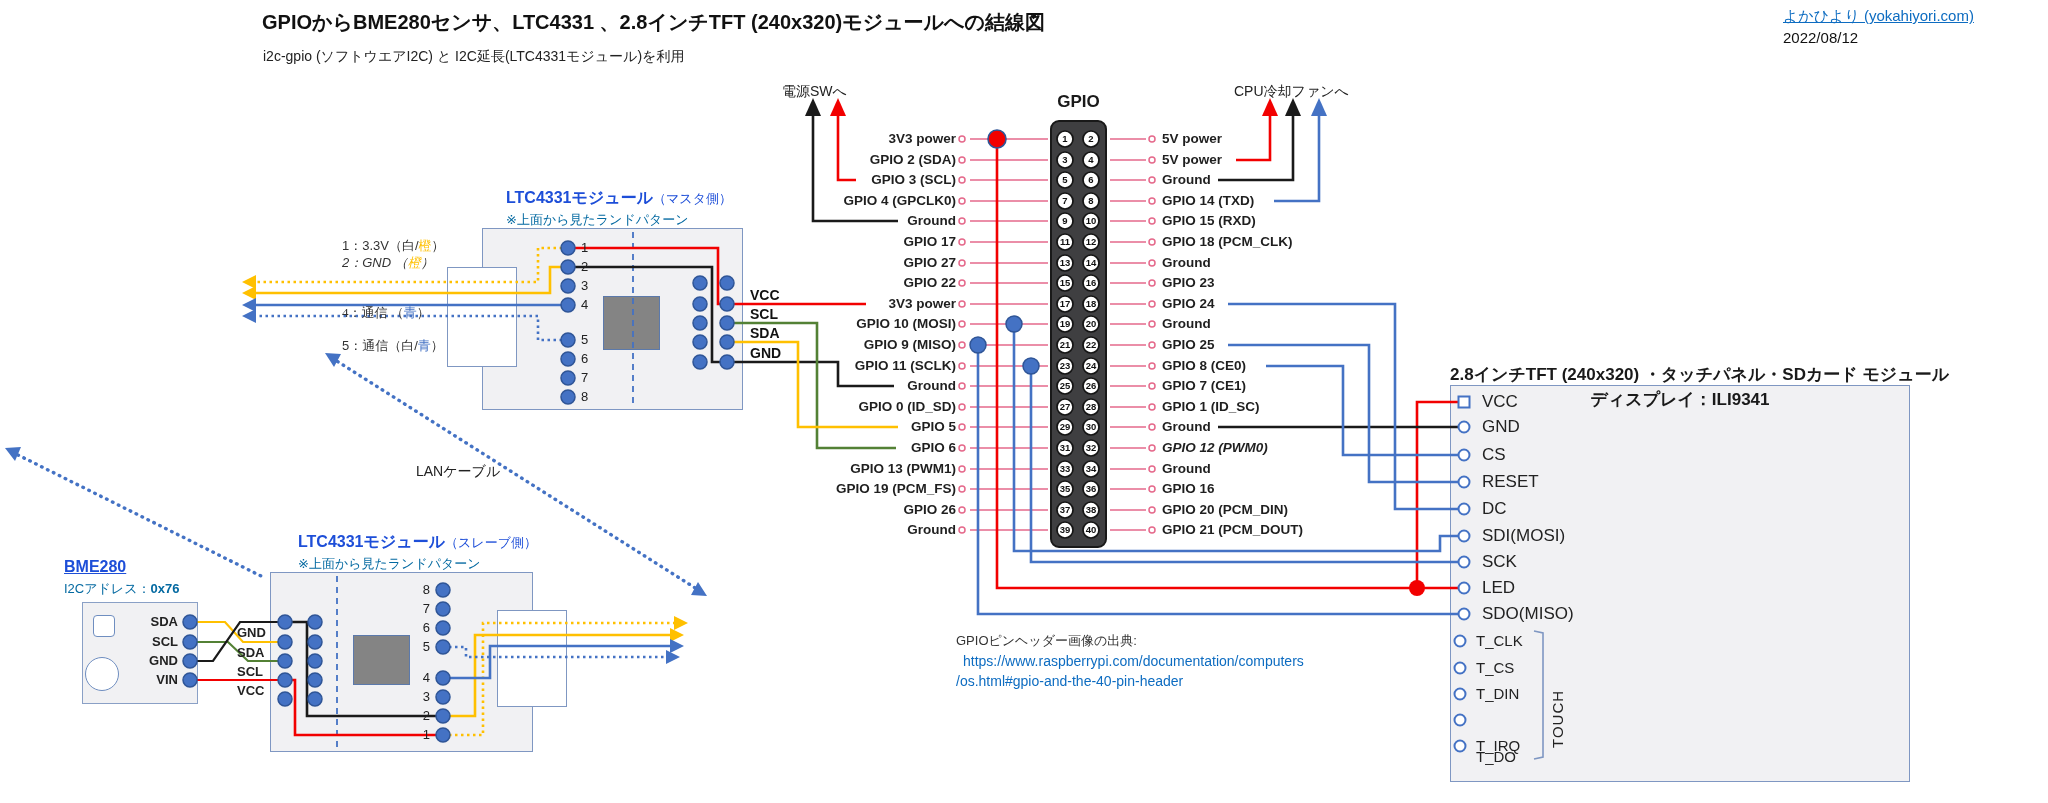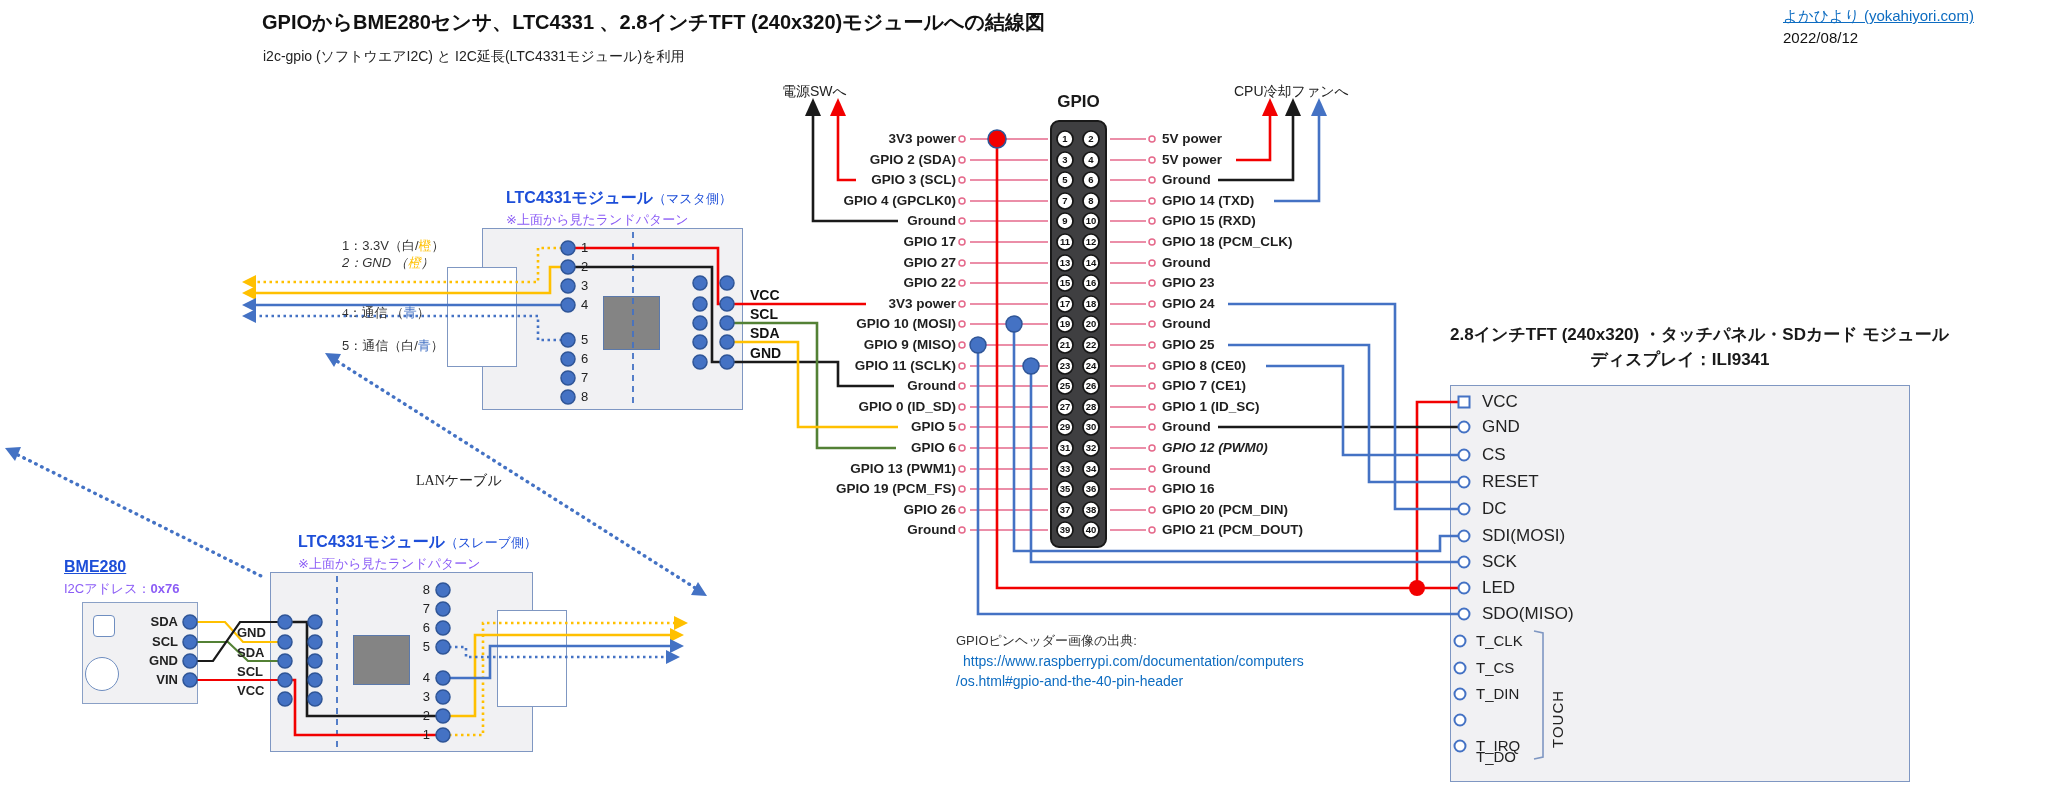--- a/index.html
+++ b/index.html
@@ -20,22 +20,22 @@
   .pinlbl{font-weight:700;font-size:13px;color:#222;}
   .outlbl{font-weight:700;font-size:14px;color:#111;}
   .tftlbl{font-size:17px;line-height:22px;color:#222;}
   .touchlbl{font-size:15px;line-height:20px;color:#222;}
   .legend{font-size:13px;color:#333;}
   .pagetitle{font-size:20px;font-weight:700;color:#111;}
   .pagesub{font-size:14px;color:#222;}
   .annot{font-size:14px;color:#222;}
   .modtitle{font-size:16px;font-weight:700;color:#1d4ed8;}
   .modtitle .side{font-size:13px;font-weight:400;}
-  .modnote{font-size:13px;color:#8b5cf6;}
-  .tfttitle{font-size:17px;font-weight:700;text-align:center;width:460px;}
+  .modnote{font-size:13px;color:#0369a1;}
+  .tfttitle{font-size:17px;font-weight:700;text-align:center;width:460px;margin-top:40px;}
   .link{color:var(--link,#0d6cc1);}
   .ulink{text-decoration:underline;cursor:pointer;}
   .src{font-size:13px;color:#333;}
   .srclink{font-size:14px;}
   .vtext{writing-mode:vertical-rl;transform:rotate(180deg);font-size:15px;letter-spacing:1px;color:#222;}
   .datetxt{font-size:15px;color:#111;}
   .gpiotitle{font-size:17px;font-weight:700;text-align:center;width:57px;}
   
   .w{fill:none;stroke-width:2.6;}
   .thin{stroke-width:2.2;}
@@ -373,21 +373,21 @@
 
   <div id="label-layer">
     <div class="lbl pagetitle" style="left:262px;top:13px;">GPIOからBME280センサ、LTC4331 、2.8インチTFT (240x320)モジュールへの結線図</div>
     <div class="lbl pagesub" style="left:263px;top:47px;">i2c-gpio (ソフトウエアI2C) と I2C延長(LTC4331モジュール)を利用</div>
     <div class="lbl link ulink" style="left:1783px;top:7px;font-size:15px;">よかひより (yokahiyori.com)</div>
     <div class="lbl datetxt" style="left:1783px;top:29px;">2022/08/12</div>
 
     <div class="lbl gpiotitle" style="left:1050px;top:93px;">GPIO</div>
     <div class="lbl annot" style="left:782px;top:82px;">電源SWへ</div>
     <div class="lbl annot" style="left:1234px;top:82px;">CPU冷却ファンへ</div>
-    <div class="lbl annot" style="left:416px;top:472px;font-family:Liberation Serif, serif;">LANケーブル</div>
+    <div class="lbl annot" style="left:416px;top:462px;">LANケーブル</div>
 
     <div class="lbl modtitle" style="left:506px;top:189px;"><span>LTC4331モジュール</span><span class="side">（マスタ側）</span></div>
     <div class="lbl modnote" style="left:506px;top:211px;">※上面から見たランドパターン</div>
 
     <div class="lbl modtitle" style="left:298px;top:533px;"><span>LTC4331モジュール</span><span class="side">（スレーブ側）</span></div>
     <div class="lbl modnote" style="left:298px;top:555px;">※上面から見たランドパターン</div>
 
     <div class="lbl modtitle" style="left:64px;top:558px;text-decoration:underline;">BME280</div>
     <div class="lbl modnote" style="left:64px;top:580px;"><span>I2Cアドレス：</span><b>0x76</b></div>
 

